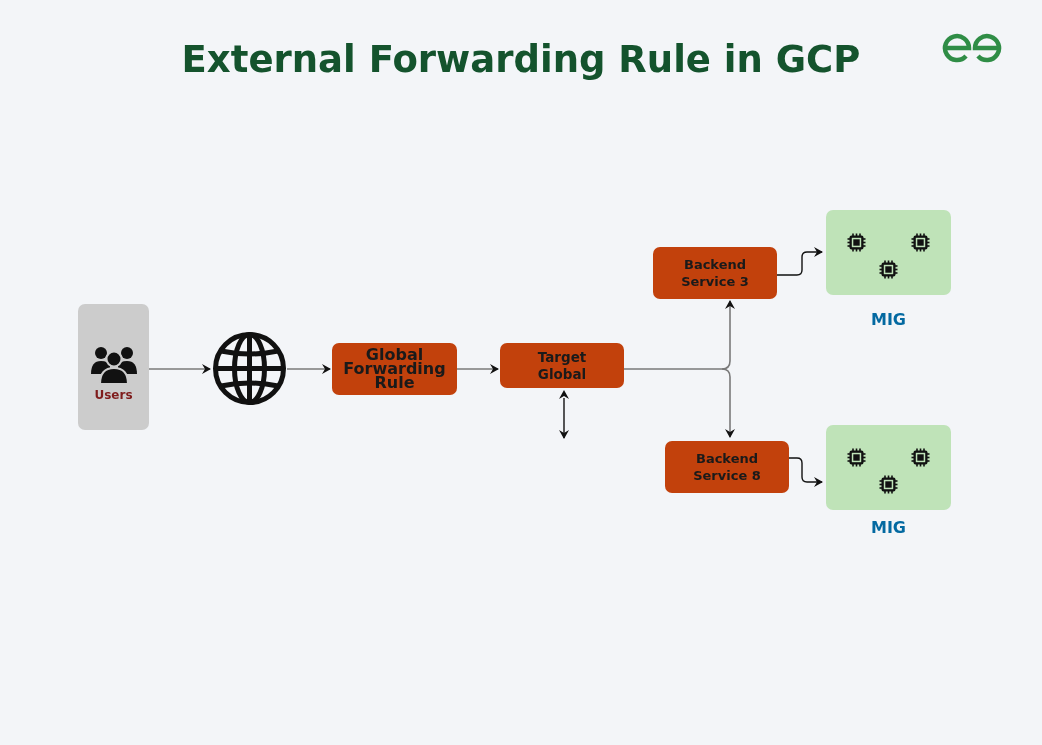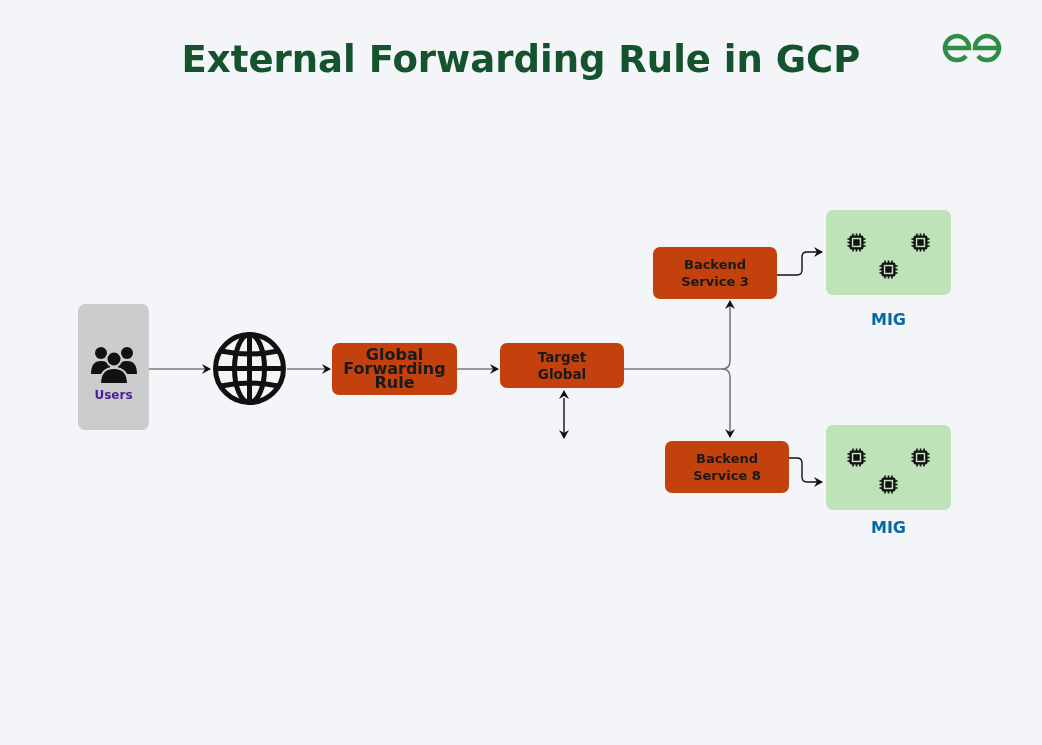--- a/index.html
+++ b/index.html
@@ -20,21 +20,21 @@
     position: absolute; background: #c2410c; border-radius: 7px;
     display: flex; flex-direction: column; align-items: center; justify-content: center;
     text-align: center; color: #1a1a1a; font-weight: bold;
   }
   .users-box {
     position: absolute; left: 78px; top: 304px; width: 71px; height: 126px;
     background: #cccccc; border-radius: 7px;
   }
   .users-label {
     position: absolute; left: 0; width: 71px; top: 84px; text-align: center;
-    font-size: 12px; font-weight: bold; color: #4c1d95;
+    font-size: 12px; font-weight: bold; color: #7f1d1d;
   }
   .users-icon { position: absolute; left: 13px; top: 40px; width: 46px; height: 40px; }
   .globe { position: absolute; left: 212px; top: 331px; width: 75px; height: 75px; }
   .gfr { left: 332px; top: 343px; width: 125px; height: 52px; font-size: 16px; line-height: 14px; }
   .tp { left: 500px; top: 343px; width: 124px; height: 45px; font-size: 13.5px; line-height: 17px; }
   .bs1 { left: 653px; top: 247px; width: 124px; height: 52px; font-size: 13px; line-height: 17px; }
   .bs2 { left: 665px; top: 441px; width: 124px; height: 52px; font-size: 13px; line-height: 17px; }
   .mig {
     position: absolute; background: #bfe3b8; border-radius: 7px;
     width: 125px; height: 85px;

